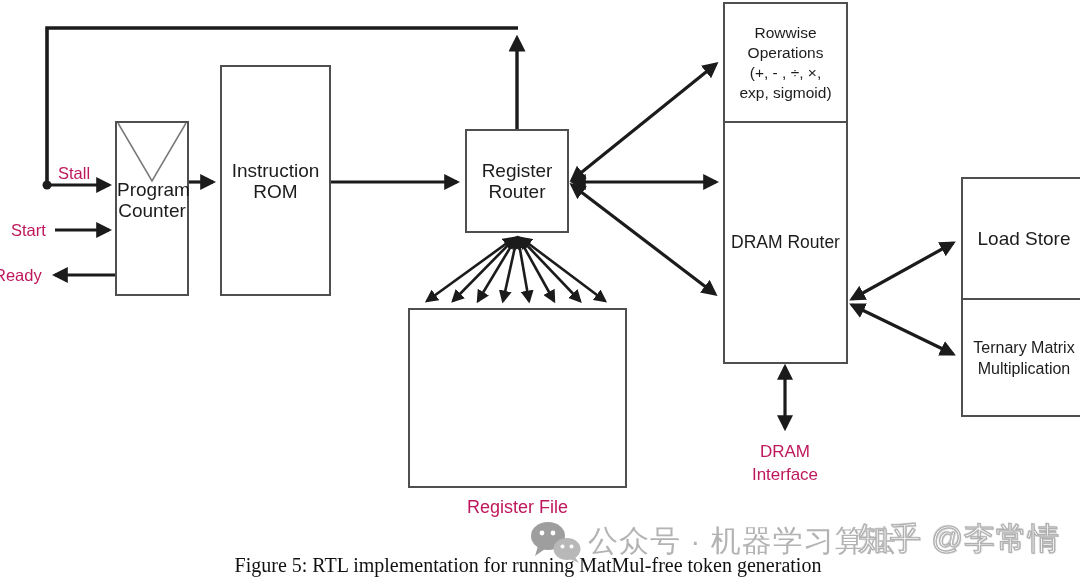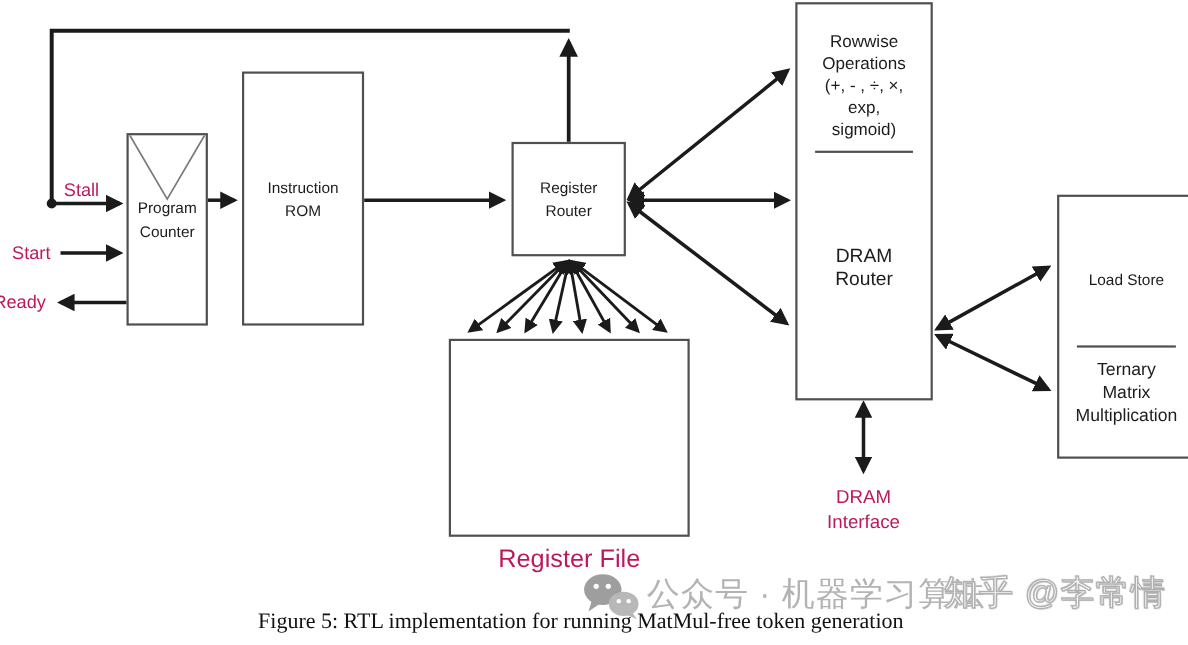--- a/index.html
+++ b/index.html
@@ -8,23 +8,23 @@
     background:#ffffff;
     font-family:"Liberation Sans","DejaVu Sans",sans-serif;
   }
   .wires{position:absolute;left:0;top:0;z-index:1;}
   .box{
     position:absolute;background:#ffffff;border:2px solid #4f4f4f;
     box-sizing:border-box;z-index:2;display:flex;align-items:center;justify-content:center;
   }
   .block-label{
     white-space:pre-line;text-align:center;color:#1c1c1c;
-    font-size:14px;line-height:21px;
+    font-size:19px;line-height:21px;
   }
-  .stack{display:flex;flex-direction:column;align-items:stretch;justify-content:flex-end;padding:16px;}
+  .stack{display:flex;flex-direction:column;align-items:stretch;justify-content:flex-end;padding:0;}
   .stack .section{flex:none;display:flex;align-items:center;justify-content:center;box-sizing:border-box;}
   .stack .section + .section{border-top:2px solid #4f4f4f;}
   .signal-label{
     position:absolute;z-index:3;color:#be185d;font-size:16.5px;line-height:19px;white-space:pre-line;
   }
   .pc-triangle{position:absolute;left:0;top:0;}
   #program-counter-label{position:absolute;left:0;top:56px;width:100%;}
   #register-file{display:flex;}
   #register-file .rf-col{flex:1 1 0;box-sizing:border-box;}
   #register-file .rf-col + .rf-col{border-left:2px solid #4f4f4f;}
@@ -136,21 +136,21 @@
     <div class="rf-col"></div>
     <div class="rf-col"></div>
     <div class="rf-col"></div>
   </div>
 
 <div class="signal-label" style="left:58px;top:164px;">Stall</div>
 <div class="signal-label" style="left:11px;top:221px;">Start</div>
 <div class="signal-label" style="left:-6px;top:266px;">Ready</div>
 <div class="signal-label" style="left:725px;top:440px;width:120px;text-align:center;line-height:23px;font-size:17px;">DRAM
 Interface</div>
-<div class="signal-label" style="left:408px;top:498px;width:219px;text-align:center;font-size:23px;">Register File</div>
+<div class="signal-label" style="left:408px;top:498px;width:219px;text-align:center;font-size:18px;">Register File</div>
 
 <div class="caption">Figure 5: RTL implementation for running MatMul-free token generation</div>
 
 <svg class="wm-icon" style="left:529px;top:521px;" width="54" height="42" viewBox="0 0 54 42">
   <ellipse cx="19" cy="15" rx="17" ry="14" fill="#9e9e9e"></ellipse>
   <polygon points="9,25 6,35 16,28" fill="#9e9e9e"></polygon>
   <circle cx="13" cy="12" r="2.4" fill="#ffffff"></circle>
   <circle cx="24" cy="12" r="2.4" fill="#ffffff"></circle>
   <ellipse cx="38" cy="28" rx="13.5" ry="11" fill="#b8b8b8"></ellipse>
   <polygon points="46,36 50,42 41,38" fill="#b8b8b8"></polygon>

